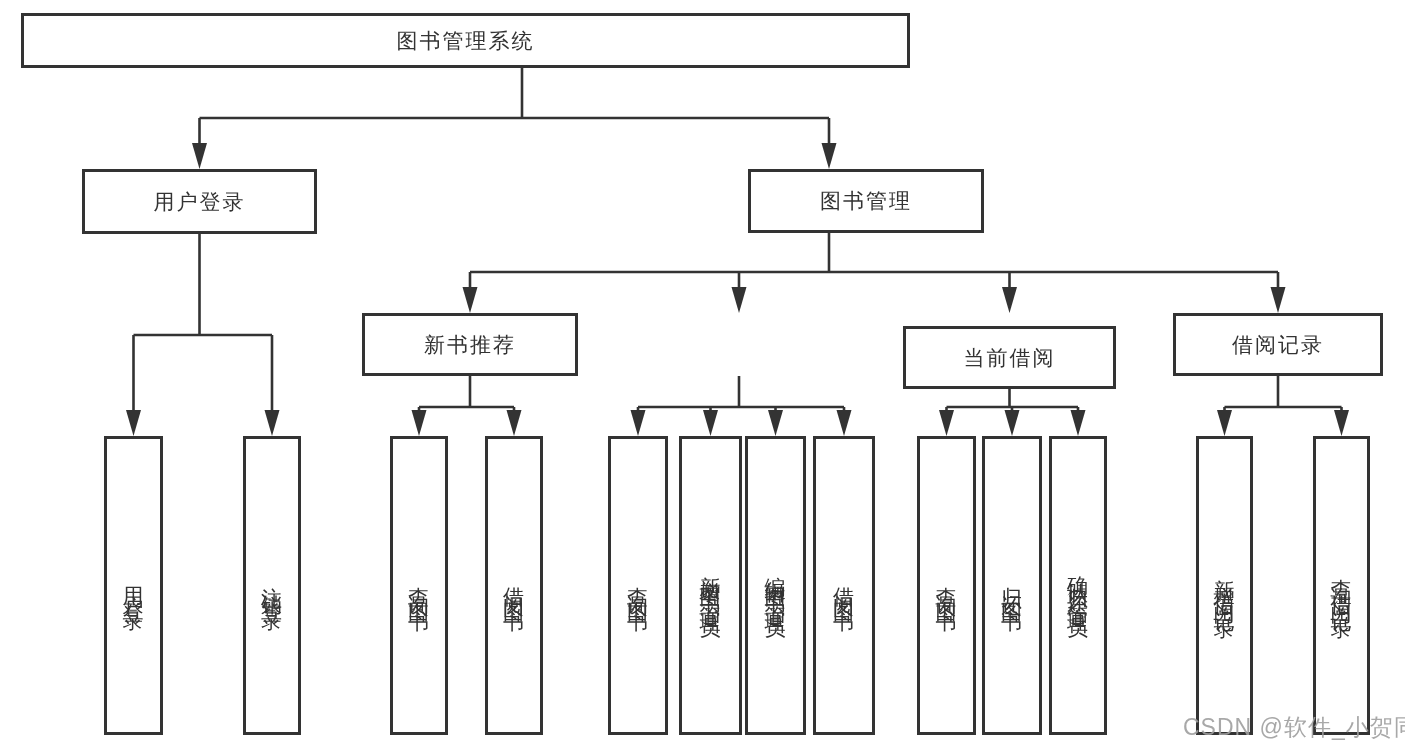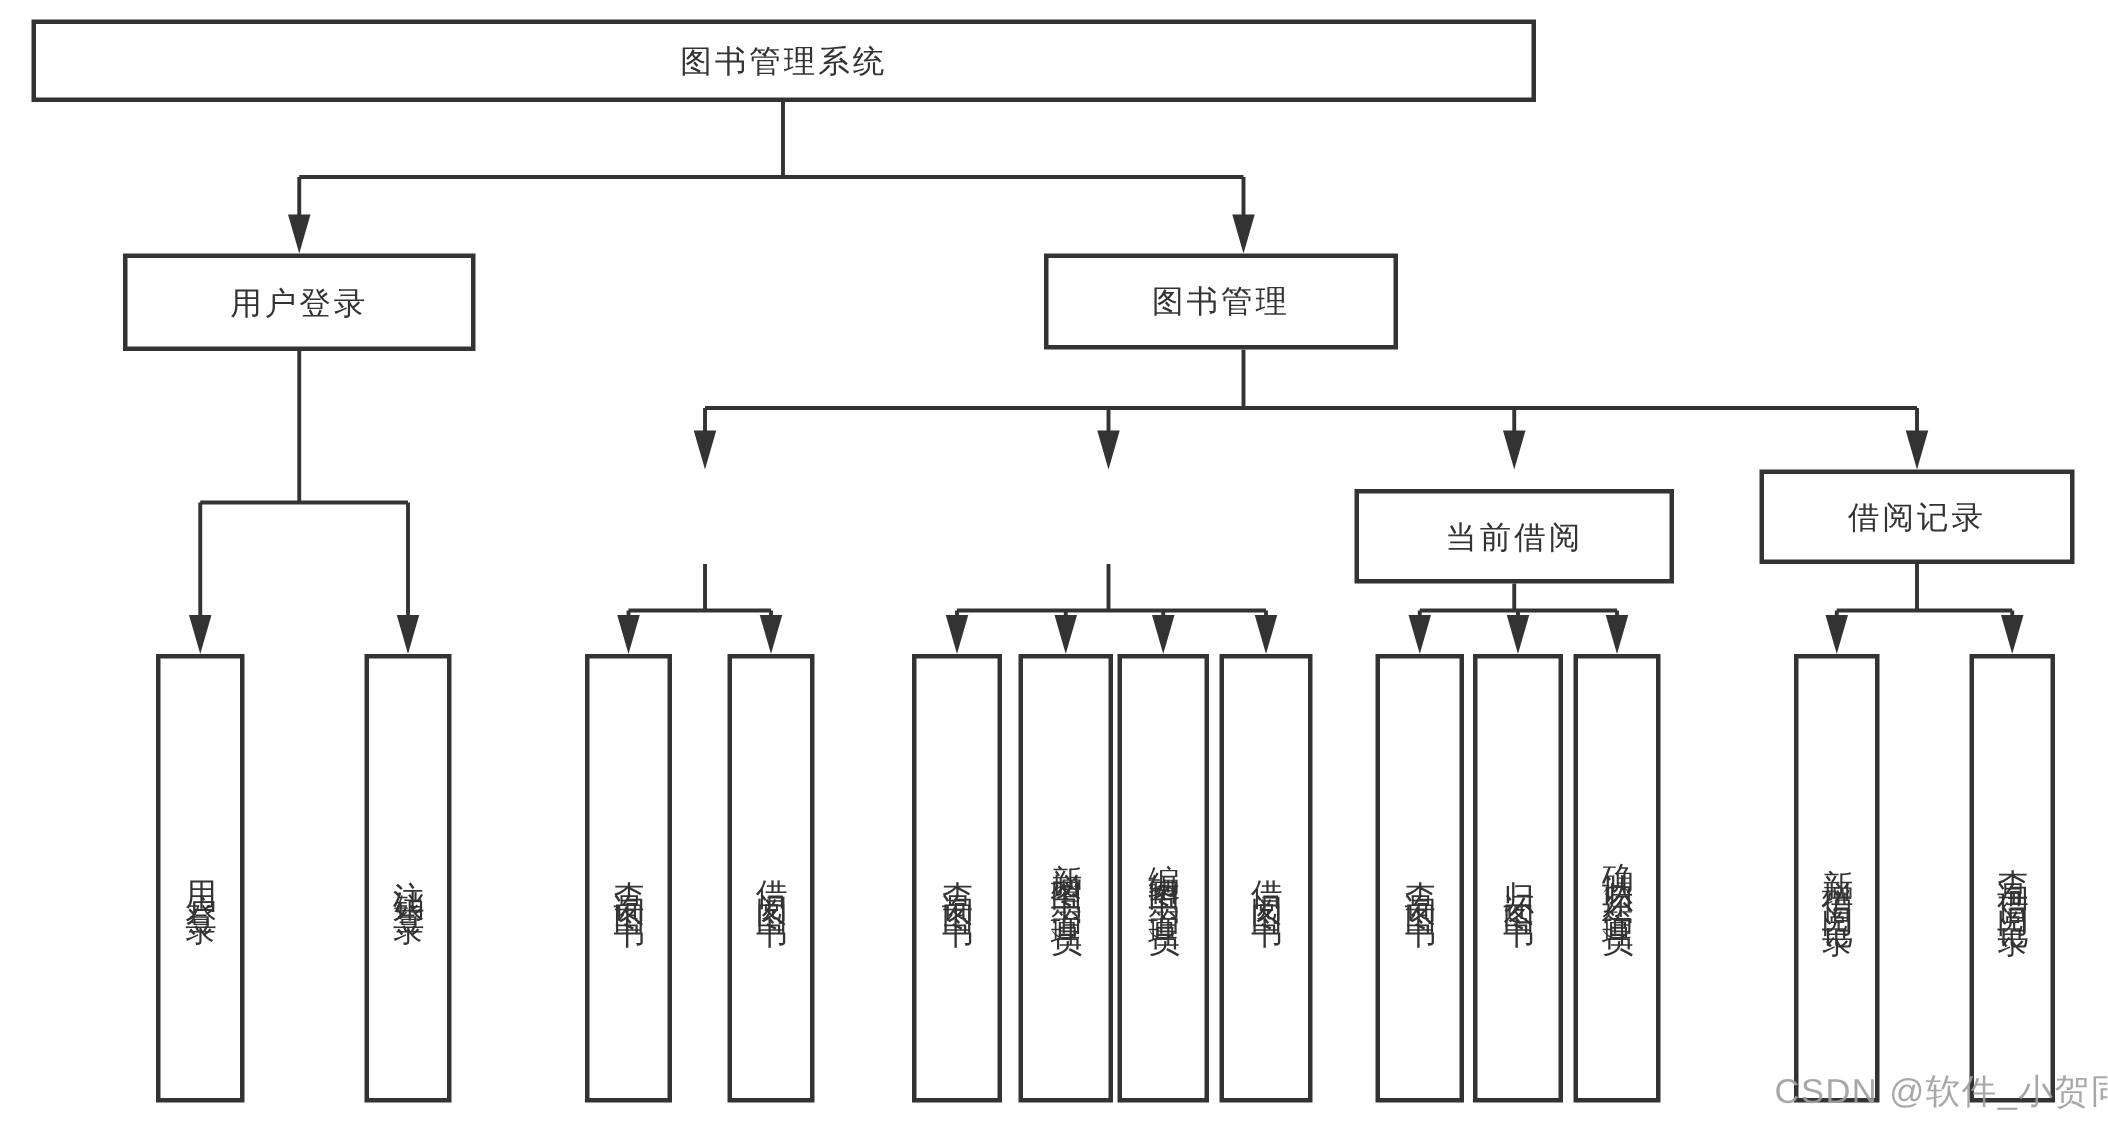--- a/index.html
+++ b/index.html
@@ -77,25 +77,26 @@
       <line x1="1078" y1="407" x2="1078" y2="422" stroke="#333333" stroke-width="2.6"></line>
       <polygon points="1070.5,410 1085.5,410 1078,436" fill="#333333"></polygon>
       <line x1="1278" y1="376" x2="1278" y2="407" stroke="#333333" stroke-width="2.6"></line>
       <line x1="1224.5" y1="407" x2="1341.5" y2="407" stroke="#333333" stroke-width="2.6"></line>
       <line x1="1224.5" y1="407" x2="1224.5" y2="422" stroke="#333333" stroke-width="2.6"></line>
       <polygon points="1217,410 1232,410 1224.5,436" fill="#333333"></polygon>
       <line x1="1341.5" y1="407" x2="1341.5" y2="422" stroke="#333333" stroke-width="2.6"></line>
       <polygon points="1334,410 1349,410 1341.5,436" fill="#333333"></polygon>
     </svg>
 
-  <div class="node hnode" style="left:21px;top:13px;width:1003px;height:55px;">图书管理系统</div>
+  <div class="node hnode" style="left:21px;top:13px;width:889px;height:55px;">图书管理系统</div>
 
   <div class="node hnode" style="left:82px;top:169px;width:235px;height:65px;">用户登录</div>
-  <div class="node hnode" style="left:696px;top:169px;width:236px;height:64px;">图书管理</div>
+  <div class="node hnode" style="left:748px;top:169px;width:236px;height:64px;">图书管理</div>
 
+  <div class="node hnode" style="left:362px;top:313px;width:216px;height:63px;">新书推荐</div>
   <div class="node hnode" style="left:903px;top:326px;width:213px;height:63px;">当前借阅</div>
   <div class="node hnode" style="left:1173px;top:313px;width:210px;height:63px;">借阅记录</div>
 
   <div class="node leaf" style="left:104px;width:59px;">用户登录</div>
   <div class="node leaf" style="left:243px;width:58px;">注销登录</div>
 
   <div class="node leaf" style="left:390px;width:58px;">查询图书</div>
   <div class="node leaf" style="left:485px;width:58px;">借阅图书</div>
 
   <div class="node leaf" style="left:608px;width:60px;">查询图书</div>

